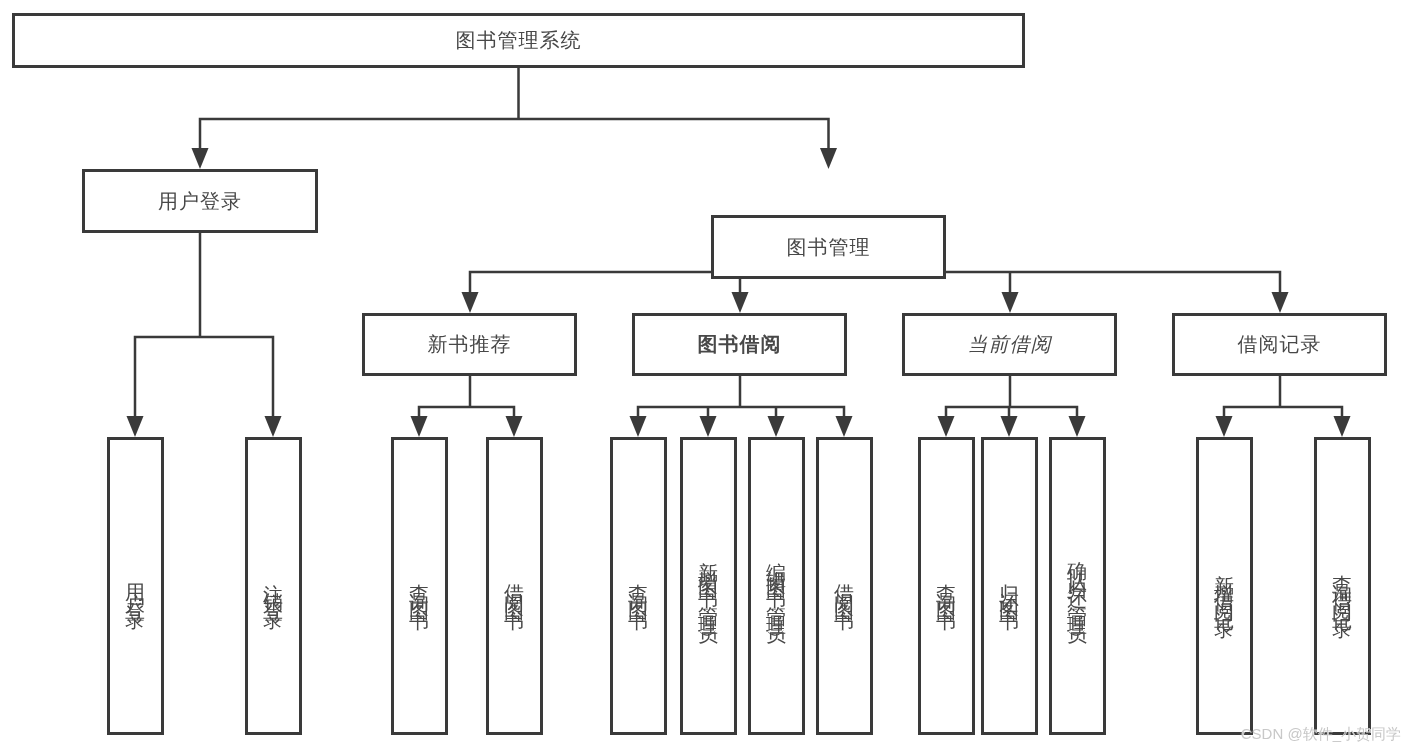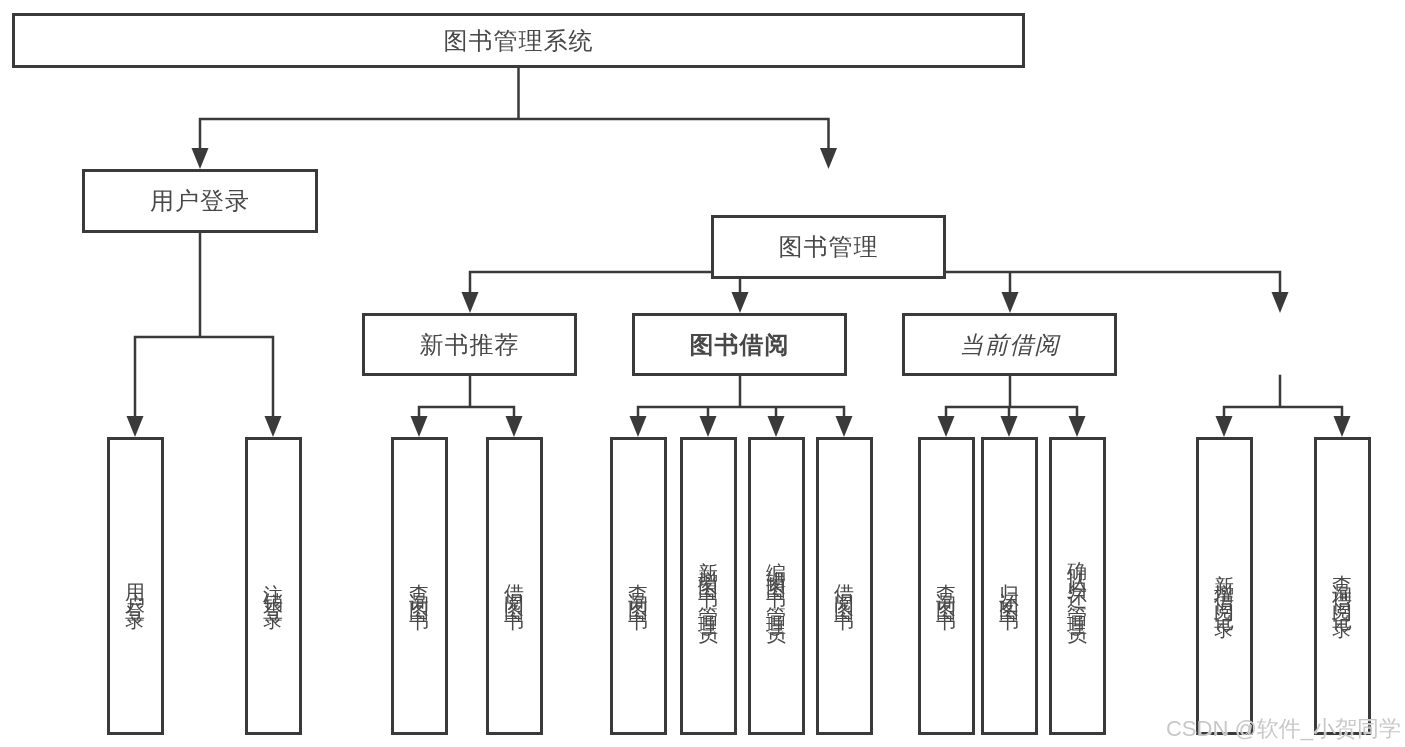--- a/index.html
+++ b/index.html
@@ -26,38 +26,38 @@
     position: absolute;
     box-sizing: border-box;
     background: #ffffff;
     border: 3px solid #3a3a3a;
     display: flex;
     align-items: center;
     justify-content: center;
     z-index: 2;
   }
   .hbox {
-    font-size: 24px;
+    font-size: 20px;
     letter-spacing: 1px;
     color: #484848;
   }
   .vbox .vtext {
     writing-mode: vertical-rl;
     text-orientation: mixed;
     font-size: 20px;
     letter-spacing: 9px;
     line-height: 1;
     color: #484848;
     white-space: nowrap;
   }
   .watermark {
     position: absolute;
     right: 4px;
     bottom: 3px;
-    font-size: 22px;
+    font-size: 15px;
     color: #c8c8c8;
     text-shadow: 1px 1px 0 rgba(255,255,255,0.7);
     z-index: 6;
     white-space: nowrap;
   }
 </style>
 </head>
 <body>
 
 <div class="stage">
@@ -115,20 +115,23 @@
 
   <div class="node hbox" style="left:362px; top:313px; width:215px; height:63px;">
     <span>新书推荐</span>
   </div>
   <div class="node hbox" style="left:632px; top:313px; width:215px; height:63px;font-weight:bold;">
     <span>图书借阅</span>
   </div>
   <div class="node hbox" style="left:902px; top:313px; width:215px; height:63px;font-style:italic;">
     <span>当前借阅</span>
   </div>
+  <div class="node hbox" style="left:1172px; top:313px; width:215px; height:63px;">
+    <span>借阅记录</span>
+  </div>
 
   <div class="node vbox" style="left:107px; top:437px; width:57px; height:298px;">
     <span class="vtext">用户登录</span>
   </div>
   <div class="node vbox" style="left:245px; top:437px; width:57px; height:298px;">
     <span class="vtext">注销登录</span>
   </div>
 
   <div class="node vbox" style="left:391px; top:437px; width:57px; height:298px;">
     <span class="vtext">查询图书</span>

